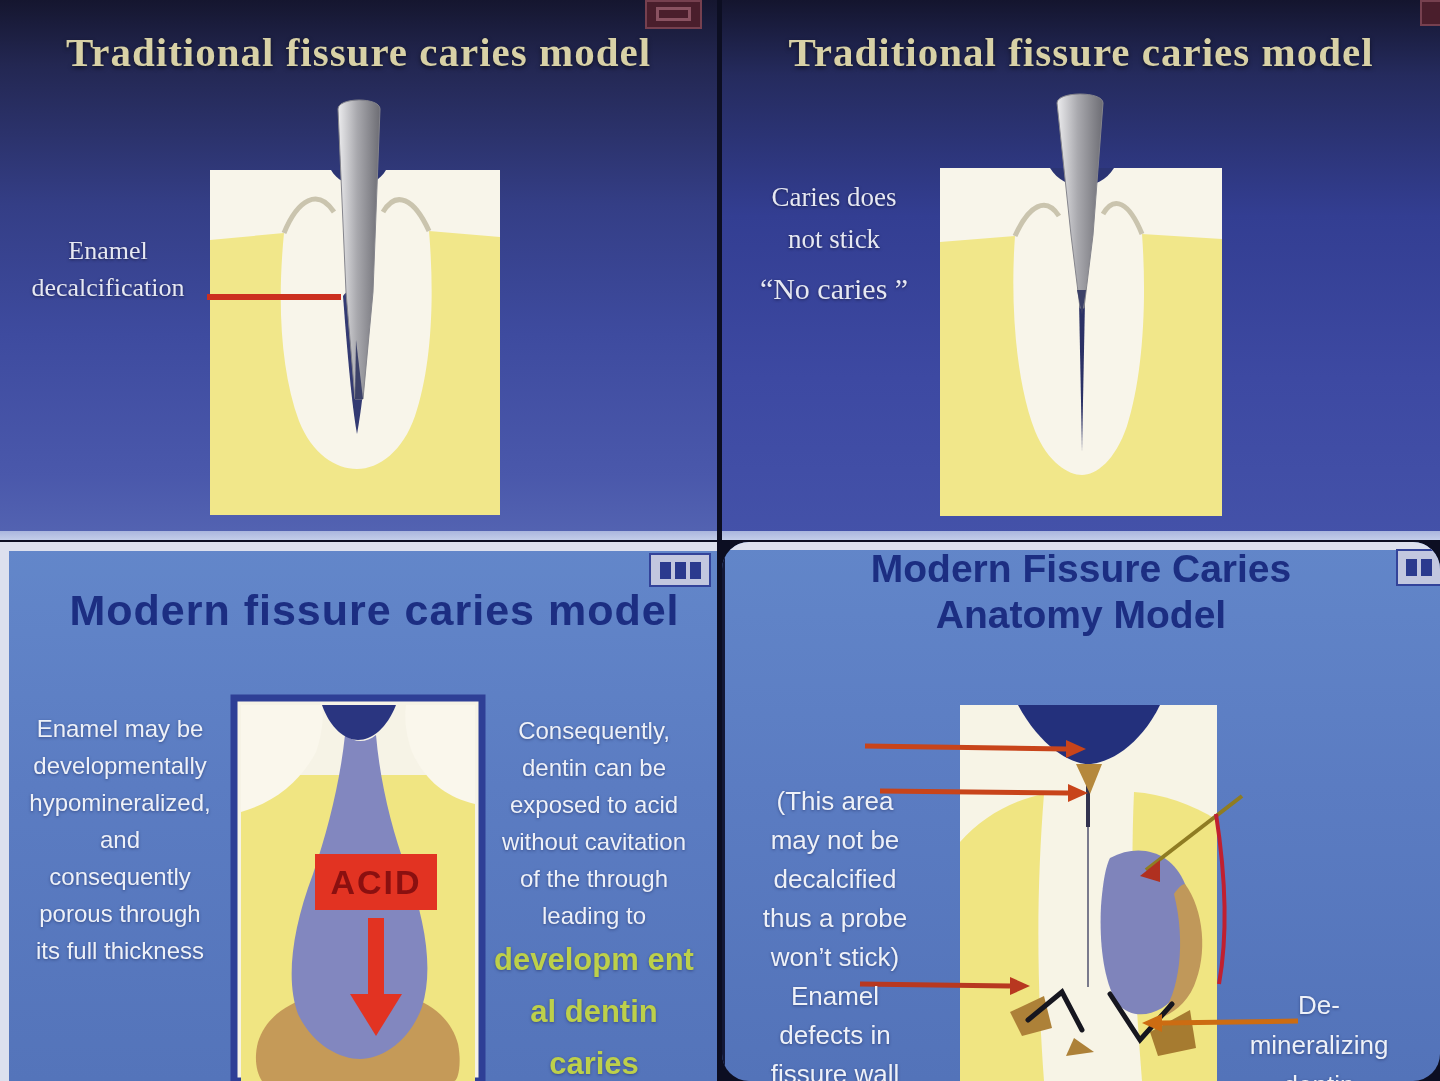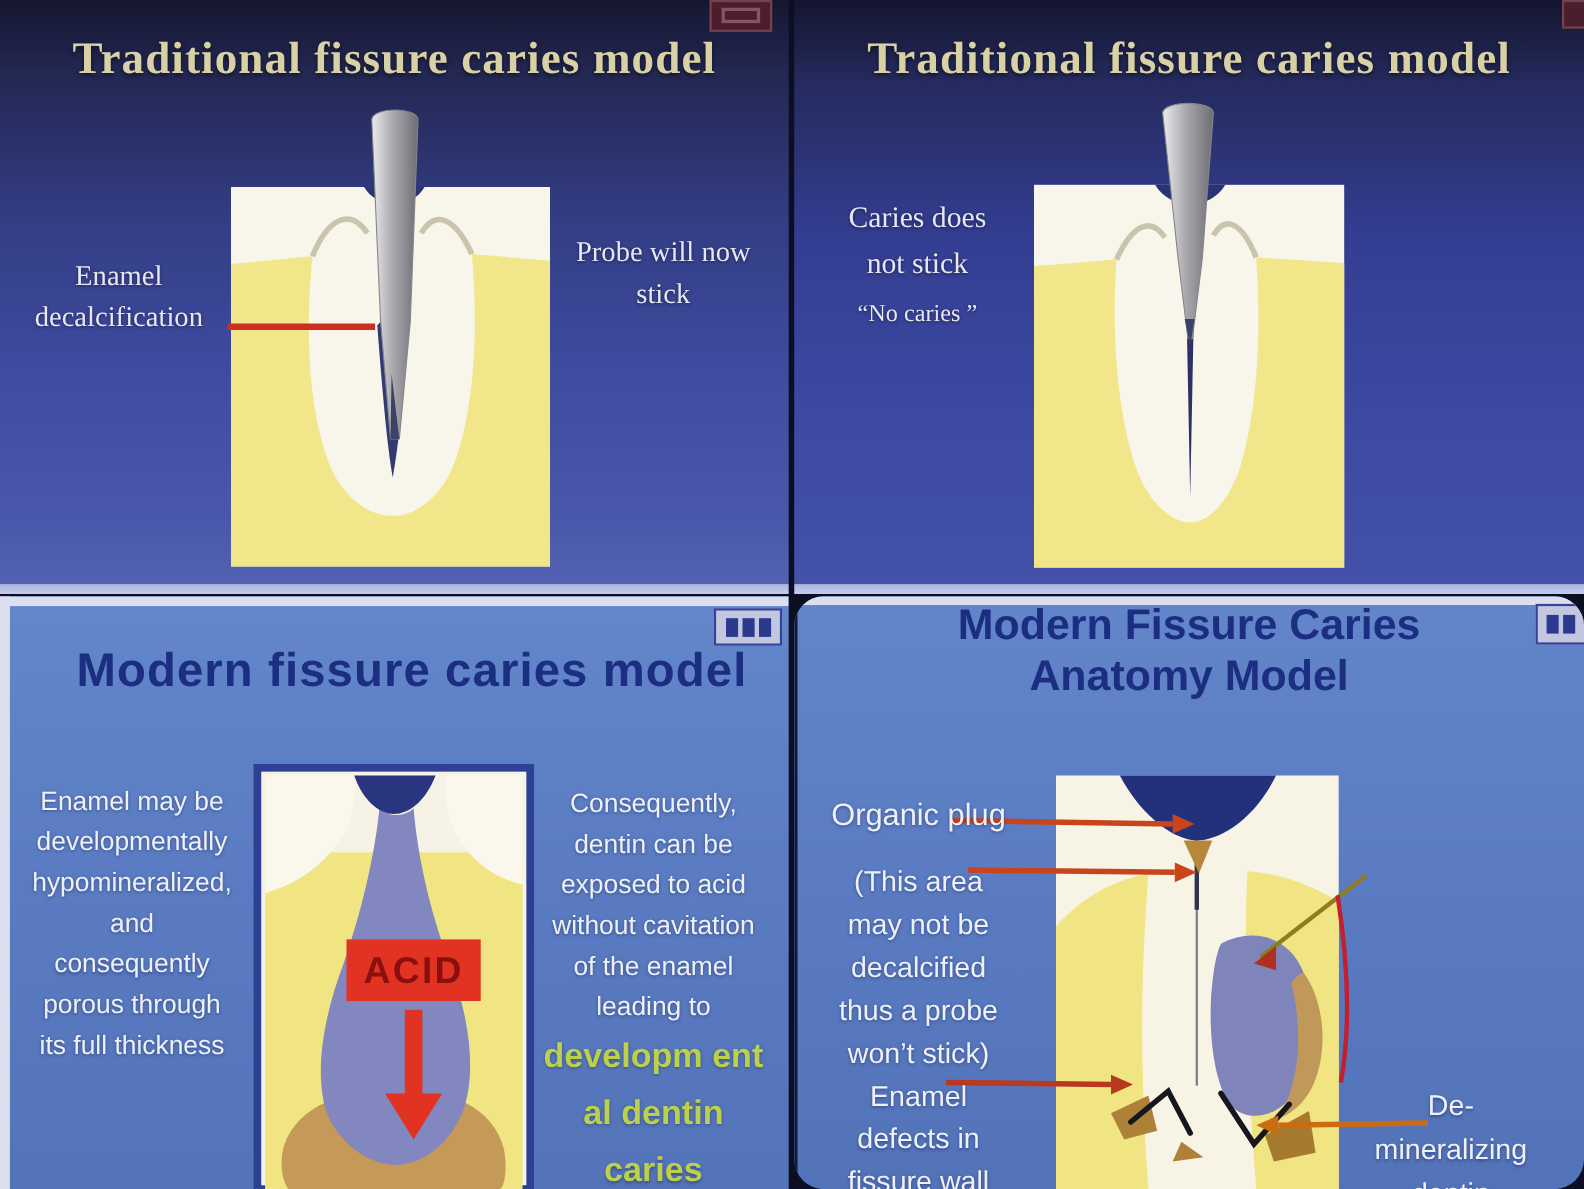--- a/index.html
+++ b/index.html
@@ -20,21 +20,21 @@
 
   .serif-title { position:absolute; left:0; right:0; top:28px; text-align:center;
     font-family:"Liberation Serif", serif; font-weight:bold; font-size:41px; letter-spacing:1px;
     color:#d8d1a6; text-shadow:0 2px 4px rgba(0,0,0,.55); }
 
   .slabel { position:absolute; font-family:"Liberation Serif", serif; color:#e6e8f2;
     text-align:center; white-space:pre-line; text-shadow:0 1px 3px rgba(10,12,40,.6); }
   .lbl-enamel   { left:8px;  top:232px; width:200px; font-size:26px; line-height:37px; }
   .lbl-willstick{ left:492px; top:210px; width:222px; font-size:26px; line-height:38px; }
   .lbl-notstick { left:16px; top:176px; width:192px; font-size:27px; line-height:42px; }
-  .lbl-nocaries { left:10px; top:272px; width:204px; font-size:22px; }
+  .lbl-nocaries { left:10px; top:272px; width:204px; font-size:30px; }
 
   .sans-title { position:absolute; left:0; right:0; text-align:center; color:#1c2e82;
     font-weight:600; white-space:pre-line; }
   .t-bl { top:44px; font-size:43px; letter-spacing:1px;padding-left:32px; }
   .t-br { top:4px;  font-size:39px; line-height:46px; }
   .sub-br { position:absolute; left:0; right:0; top:97px; text-align:center;
     color:#1c2e82; font-size:24px; font-weight:600; }
 
   .wtext { position:absolute; color:#eef1f8; text-align:center; white-space:pre-line;
     text-shadow:0 1px 3px rgba(25,38,90,.55); }
@@ -81,22 +81,20 @@
     <path d="M429,231 C414,198 396,190 383,212" fill="none" stroke="#cac4ae" stroke-width="5"></path>
     <path d="M331,170 C342,190 375,190 386,170 Z" fill="#2b3473"></path>
     <path d="M343,296 C349,375 353,412 357,434 C361,412 366,375 371,296 C363,285 351,285 343,296 Z" fill="#333a72"></path>
     <path d="M338,109 C338,97 380,97 380,109 L373,292 L363,399 L355,399 L346,292 Z" fill="url(#pgA)" stroke="#85858c" stroke-width="1"></path>
     <path d="M356,340 L363,399 L355,399 Z" fill="#3c4168"></path>
     <line x1="207" y1="297" x2="341" y2="297" stroke="#cc2f1f" stroke-width="6"></line>
   </svg>
   <div class="serif-title">Traditional fissure caries model</div>
   <div class="slabel lbl-enamel">Enamel
 decalcification</div>
-  <div class="slabel lbl-willstick">Probe will now
-stick</div>
   <div class="logo logo-maroon lg-tl">
       <span class="inner"></span>
     </div>
   <div class="bottom-strip"></div>
 </section>
 
 <section class="quad q-tr">
   <svg class="svg-layer" viewBox="0 0 718 540" preserveAspectRatio="none">
     <defs>
       <linearGradient id="pgB" x1="0" y1="0" x2="1" y2="0">
@@ -143,21 +141,21 @@
 developmentally
 hypomineralized,
 and
 consequently
 porous through
 its full thickness</div>
   <div class="wtext bl-right">Consequently,
 dentin can be
 exposed to acid
 without cavitation
-of the enamel
+of the through
 leading to</div>
   <div class="bl-green">developm ent
 al dentin
 caries</div>
   <div class="logo logo-light lg-bl">
       <i></i>
       <i></i>
       <i></i>
     </div>
 </section>
@@ -187,21 +185,20 @@
     <line x1="138" y1="442" x2="288" y2="444" stroke="#b83820" stroke-width="5"></line>
     <polygon points="288,435 308,444 288,453" fill="#b83820"></polygon>
     <line x1="440" y1="481" x2="576" y2="479" stroke="#cc6c12" stroke-width="5"></line>
     <polygon points="440,472 420,481 440,490" fill="#cc6c12"></polygon>
     <line x1="520" y1="254" x2="424" y2="328" stroke="#8f7c22" stroke-width="4"></line>
     <polygon points="418,334 438,318 438,340" fill="#b03020"></polygon>
     <path d="M494,272 C503,330 506,392 497,442" fill="none" stroke="#c02030" stroke-width="4"></path>
   </svg>
   <div class="sans-title t-br">Modern Fissure Caries
 Anatomy Model</div>
-  <div class="wtext br-plug">Organic plug</div>
   <div class="wtext br-left">(This area
 may not be
 decalcified
 thus a probe
 won’t stick)
 Enamel
 defects in
 fissure wall</div>
   <div class="wtext br-right2">De-
 mineralizing

